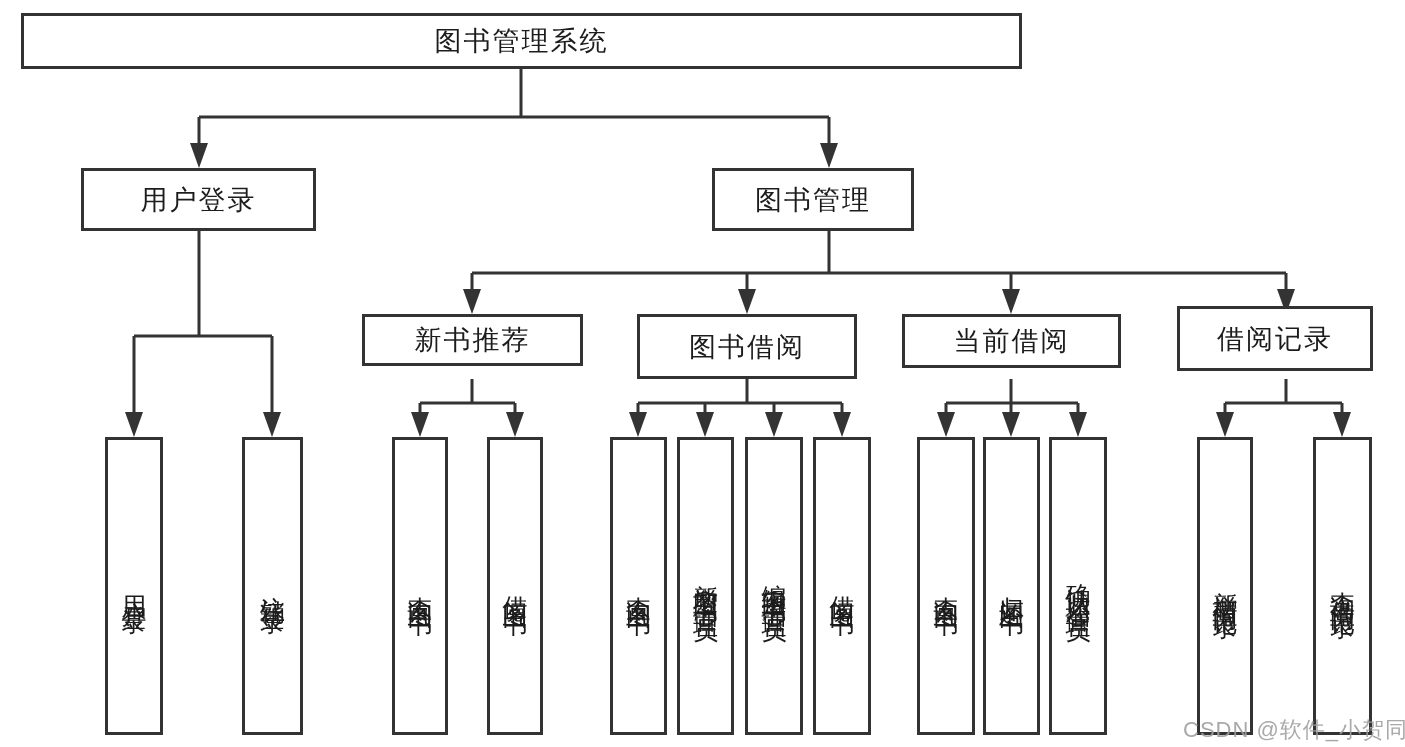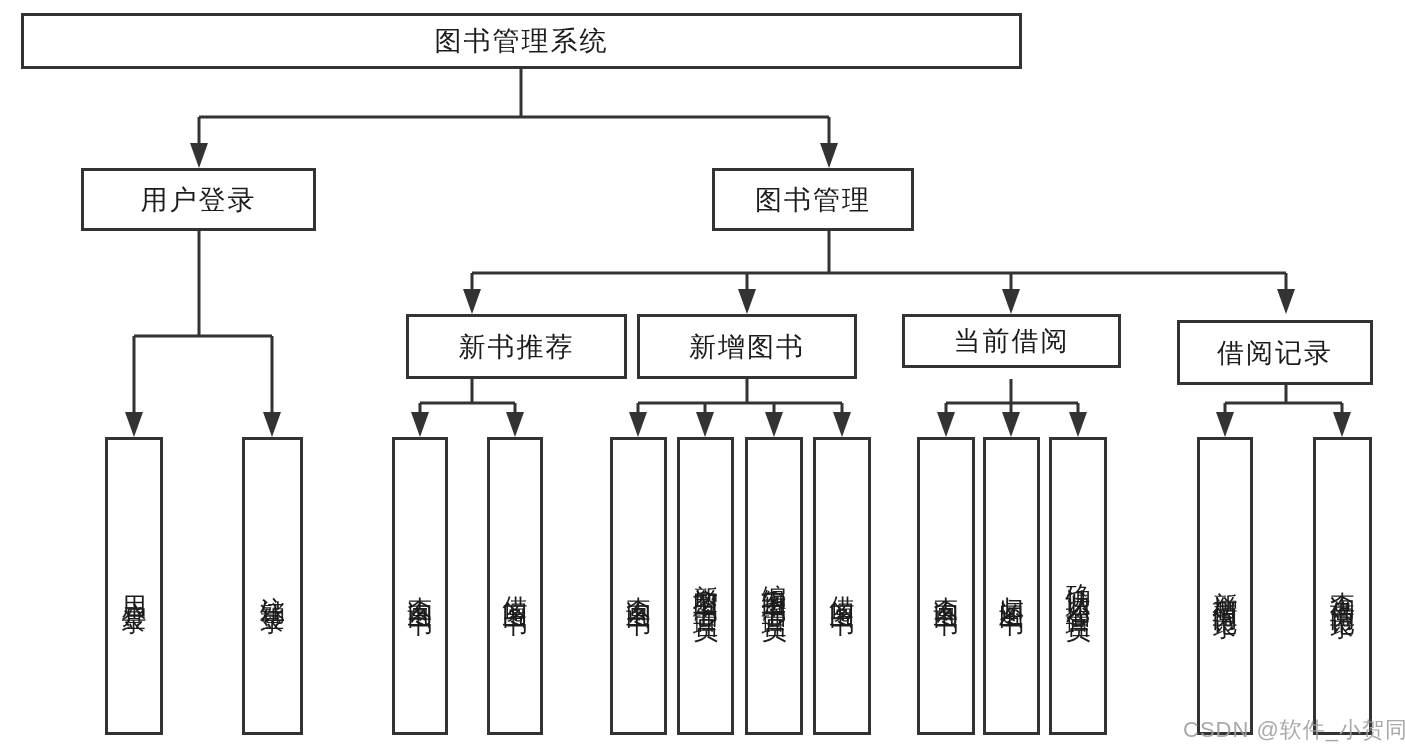--- a/index.html
+++ b/index.html
@@ -93,30 +93,30 @@
     <span class="hlabel">图书管理系统</span>
   </div>
 
   <div class="box" style="left:81px;top:168px;width:235px;height:63px;">
     <span class="hlabel">用户登录</span>
   </div>
   <div class="box" style="left:712px;top:168px;width:202px;height:63px;">
     <span class="hlabel">图书管理</span>
   </div>
 
-  <div class="box" style="left:362px;top:314px;width:221px;height:65px;margin-left:44px;">
+  <div class="box" style="left:362px;top:314px;width:221px;height:52px;">
     <span class="hlabel">新书推荐</span>
   </div>
   <div class="box" style="left:637px;top:314px;width:220px;height:65px;">
-    <span class="hlabel">新增图书</span>
+    <span class="hlabel">图书借阅</span>
   </div>
   <div class="box" style="left:902px;top:314px;width:219px;height:54px;">
     <span class="hlabel">当前借阅</span>
   </div>
-  <div class="box" style="left:1177px;top:320px;width:196px;height:65px;">
+  <div class="box" style="left:1177px;top:306px;width:196px;height:65px;">
     <span class="hlabel">借阅记录</span>
   </div>
 
   <div class="box leaf" style="left:105px;top:437px;width:58px;height:298px;">
     <span class="vlabel">用户登录</span>
   </div>
   <div class="box leaf" style="left:242px;top:437px;width:61px;height:298px;">
     <span class="vlabel">注销登录</span>
   </div>
 

